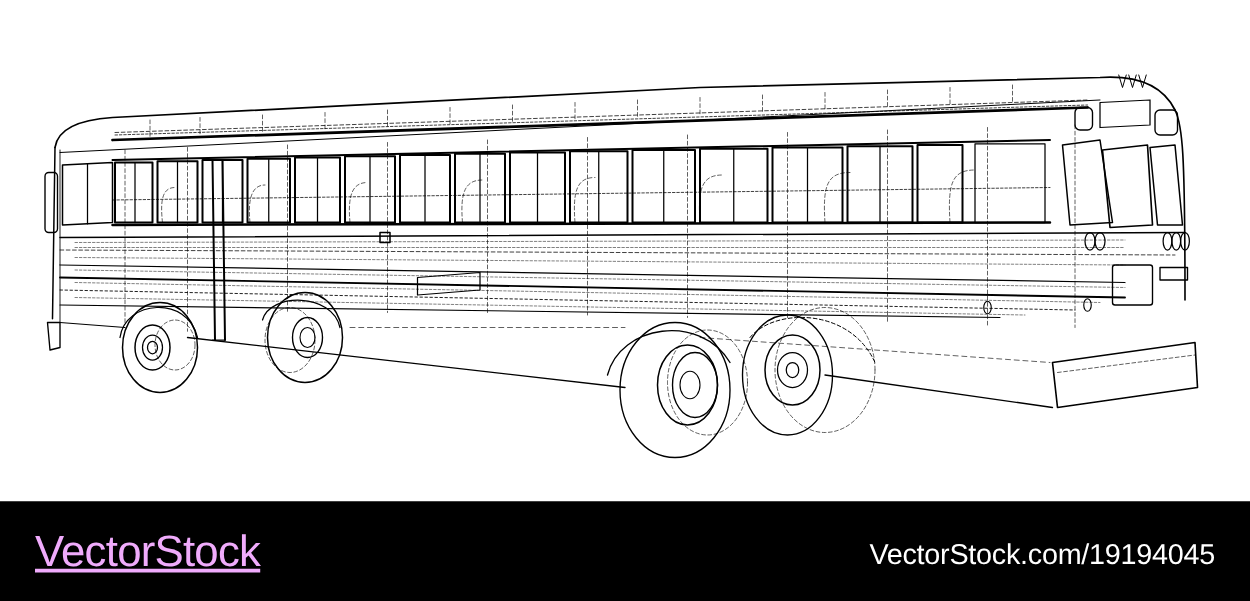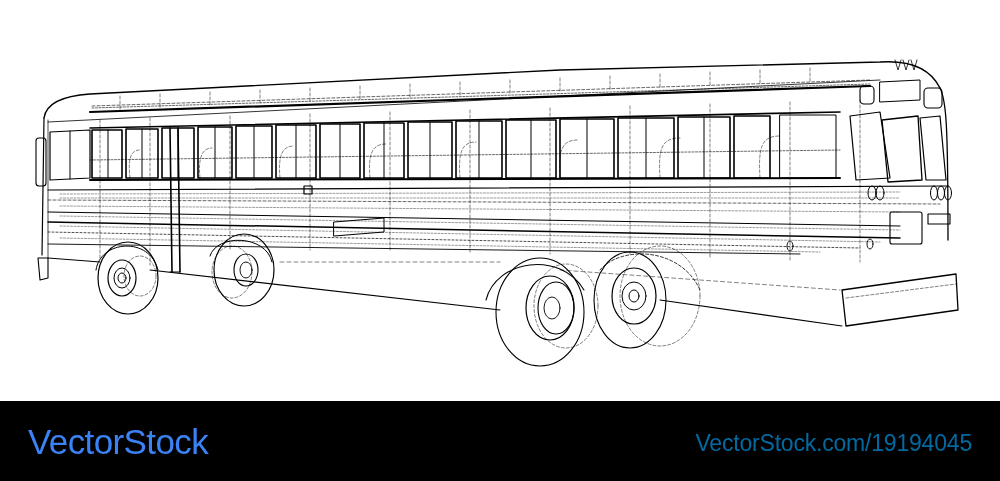--- a/index.html
+++ b/index.html
@@ -15,28 +15,29 @@
     background: #ffffff;
   }
   .stage svg { position: absolute; left: 0; top: 0; }
   .footer {
     position: absolute; left: 0; top: 401px;
     width: 1000px; height: 80px;
     background: #000000;
   }
   .brand {
     position: absolute; left: 28px; top: 21px;
-    color: #3b82f6;
+    color: #f0abfc;
     font-family: "Liberation Sans", sans-serif;
     font-size: 35px; letter-spacing: -0.6px;
     line-height: 40px;
+    text-decoration: underline;
   }
   .stock-id {
     position: absolute; right: 28px; top: 28px;
-    color: #0369a1;
+    color: #ffffff;
     font-family: "Liberation Sans", sans-serif;
     font-size: 23px; letter-spacing: -0.2px;
     line-height: 28px;
   }
 </style>
 </head>
 <body>
 
 <div class="stage">
   <svg width="1000" height="401" viewBox="0 0 1000 401" fill="none" stroke="#000" stroke-linecap="round" stroke-linejoin="round">

